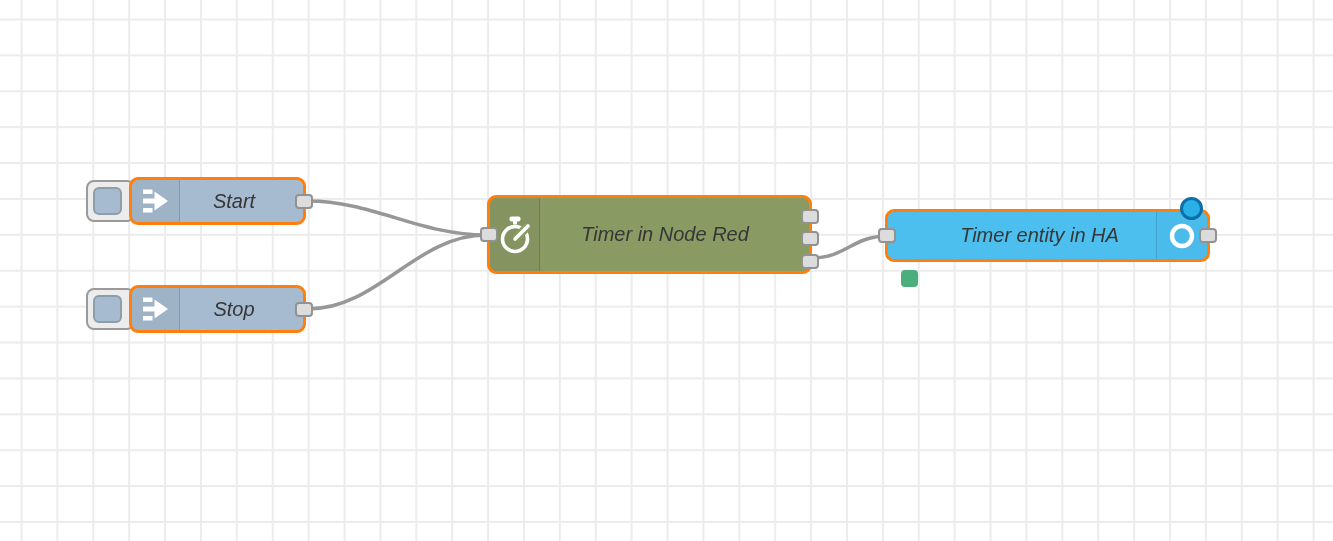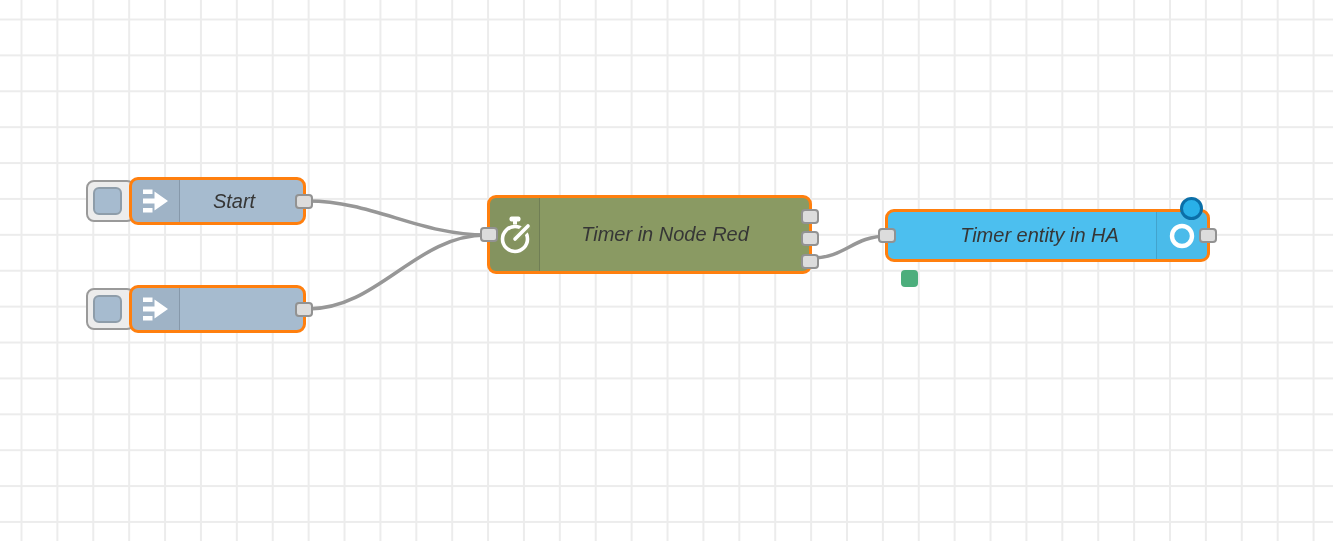--- a/index.html
+++ b/index.html
@@ -154,20 +154,21 @@
     <div class="node-label">Start</div>
     <div class="port out mid"></div>
   </div>
 
   <div class="node node-inject" style="left:129px;top:285px;width:177px;height:48px;">
     <div class="icon-region left">
       <svg width="26" height="26" viewBox="0 0 26 26">
         <path fill="#ffffff" d="M0,1.5 h9.5 v4.5 h-9.5 z M0,20 h9.5 v4.5 h-9.5 z M0,10.5 h12.5 v5 h-12.5 z M11.5,3.5 L25,13 L11.5,22.5 z"></path>
       </svg>
     </div>
+    <div class="node-label">Stop</div>
     <div class="port out mid"></div>
   </div>
 
   <div class="node node-timer" style="left:487px;top:195px;width:325px;height:79px;">
     <div class="icon-region left" style="width:49px;">
       <svg width="34" height="38" viewBox="0 0 34 38">
         <rect x="11.5" y="0.5" width="11" height="5" rx="2" fill="#ffffff"></rect>
         <rect x="15" y="4" width="4" height="4.5" fill="#ffffff"></rect>
         <circle cx="17" cy="23" r="12.5" fill="none" stroke="#ffffff" stroke-width="3.6"></circle>
         <line x1="19" y1="21" x2="28.5" y2="11.5" stroke="#8a9a63" stroke-width="8.5" stroke-linecap="round"></line>

